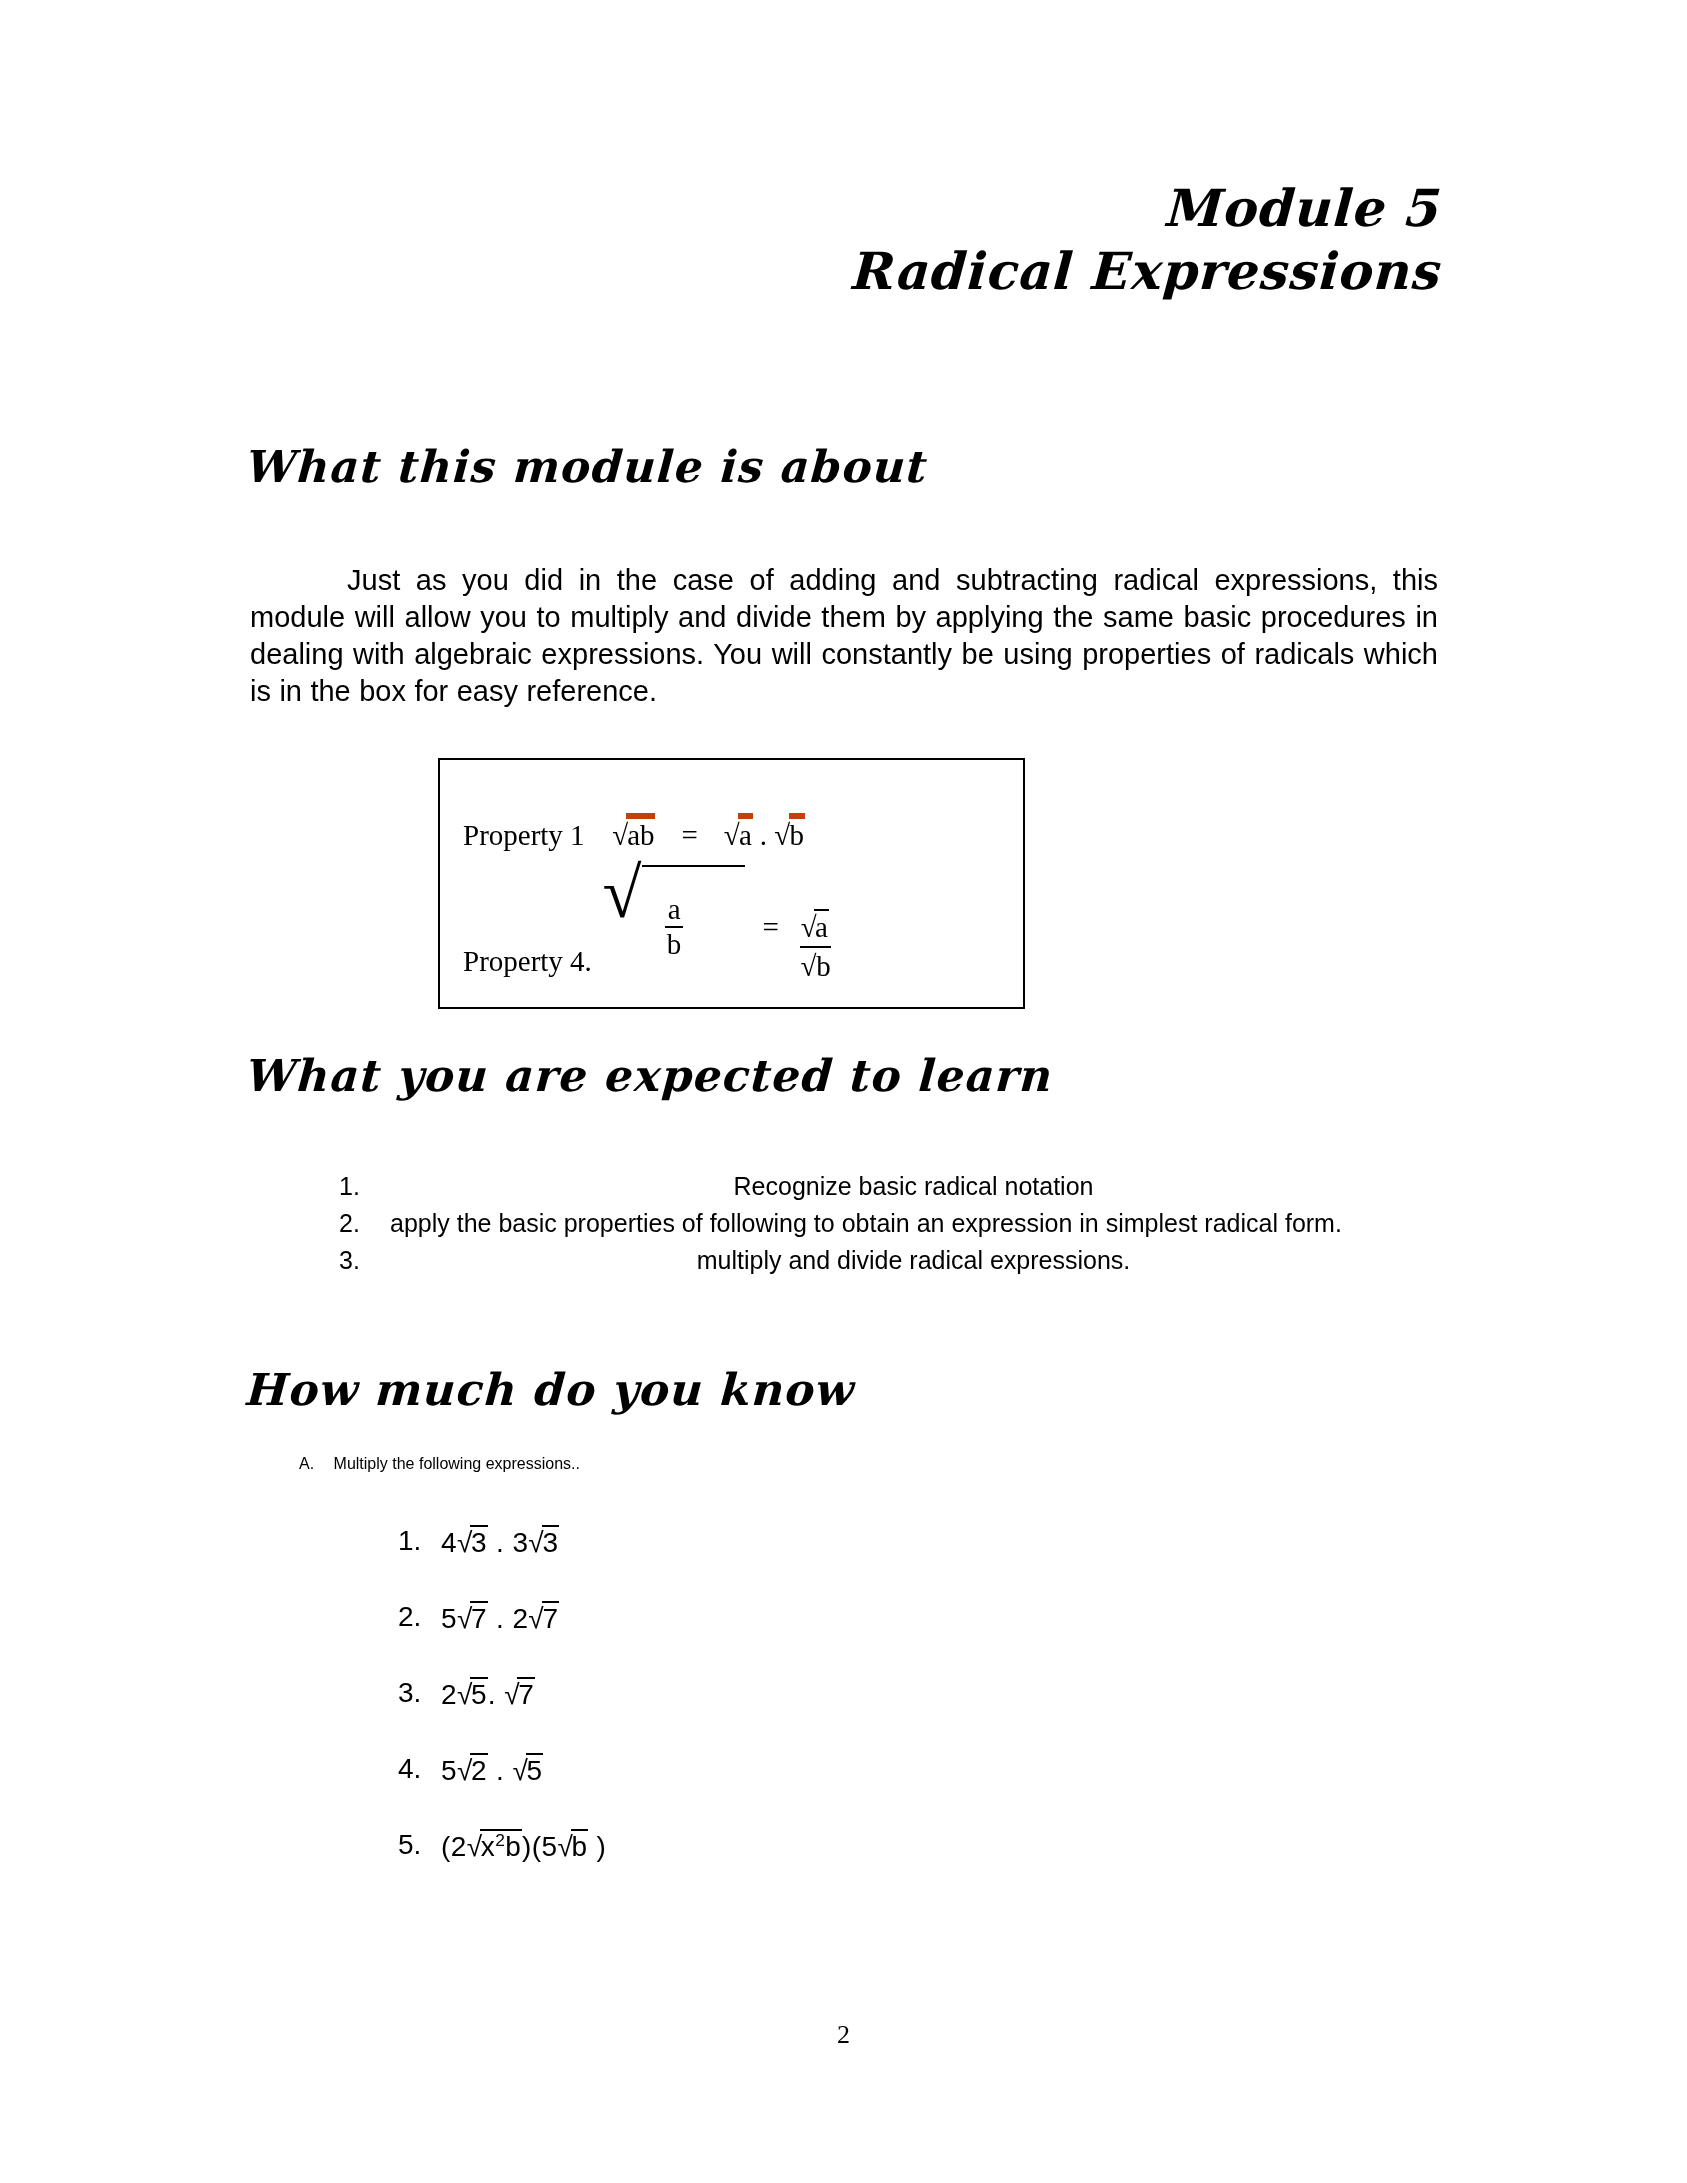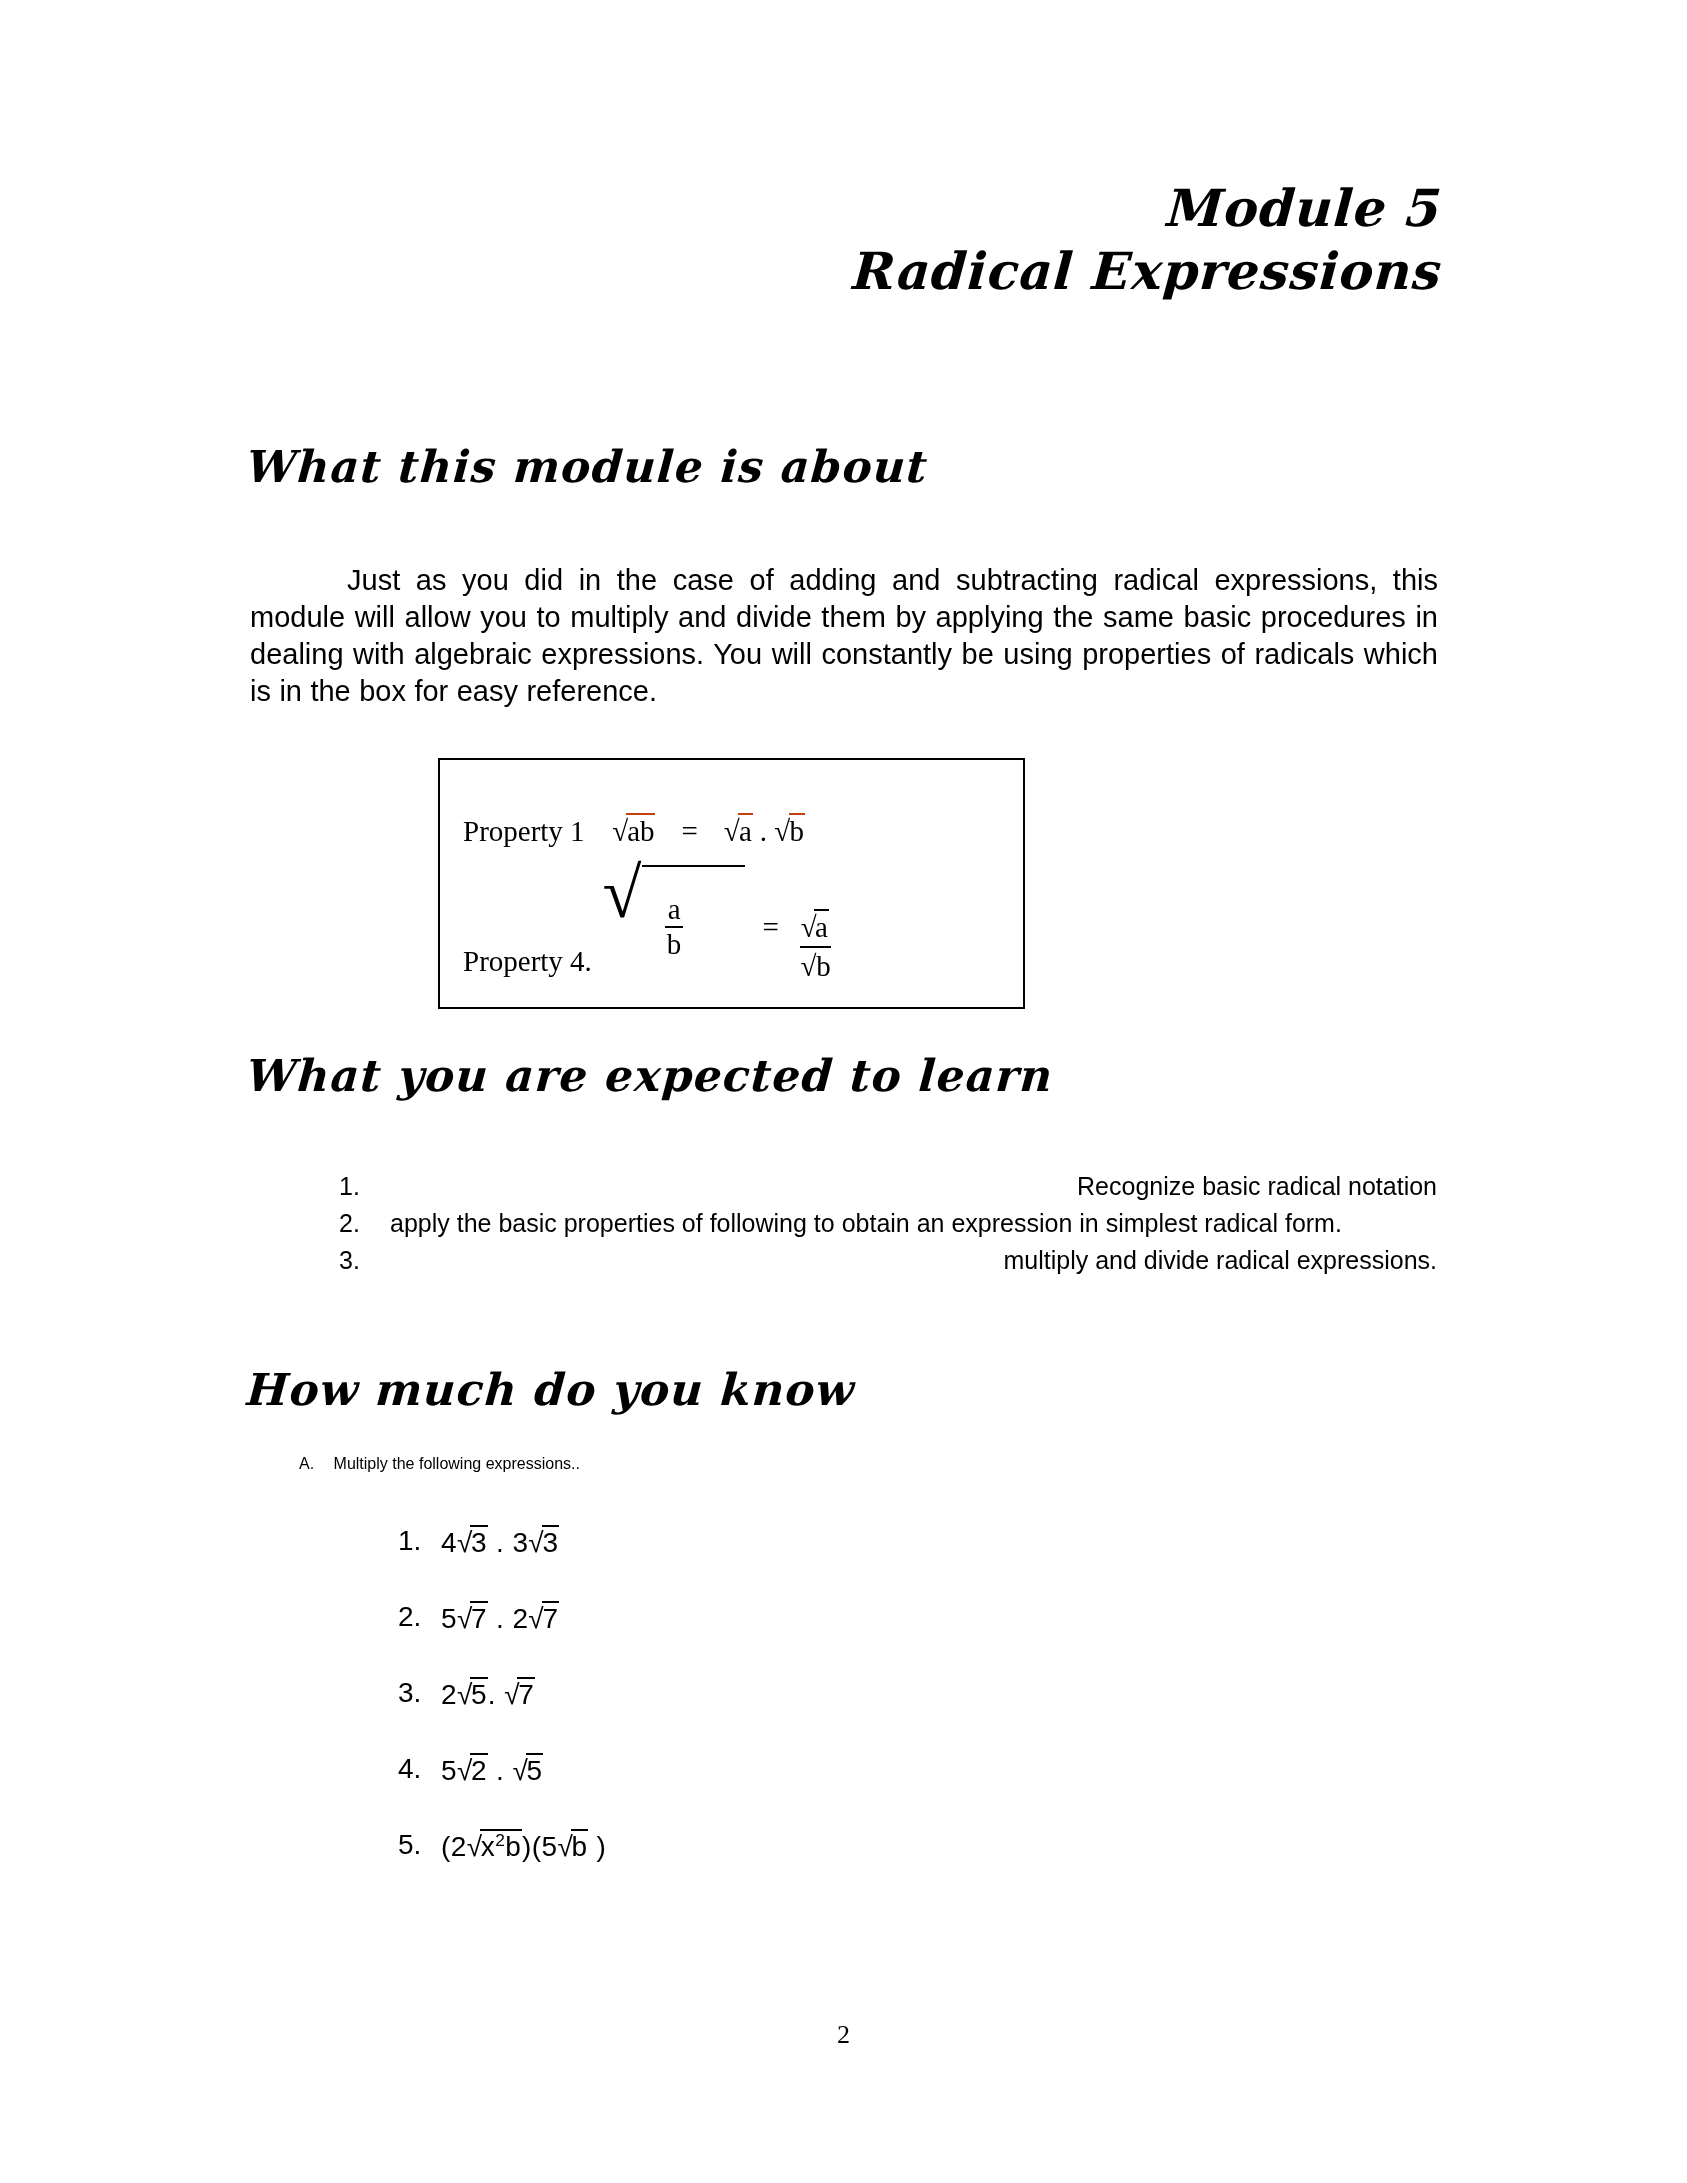--- a/index.html
+++ b/index.html
@@ -94,21 +94,21 @@
   #prop1 { left: 23px; top: 51px; }
   #prop2 { left: 23px; top: 136px; }
 
   .radical {
     display: inline-block;
     position: relative;
     padding-top: 1.6px;
   }
   .radical > .rad-sign { font-size: 29px; }
   .radical > .rad-body {
-    border-top: 2px solid #c2410c;
+    border-top: 6px solid #c2410c;
     padding: 0 0.8px;
     display: inline-block;
     margin-left: -1.6px;
   }
 
   
   .big-rad-wrap {
     display: inline-block;
     position: relative;
     vertical-align: -6.6px;
@@ -183,21 +183,21 @@
     align-items: flex-start;
   }
   .obj-num {
     width: 51px;
     flex: 0 0 51px;
   }
   .obj-text {
     flex: 1 1 auto;
     text-align: justify;
   }
-  .obj-item.nojust .obj-text { text-align: right; }
+  .obj-item.nojust .obj-text { text-align: center; }
 
   
   .sec-a {
     position: absolute;
     left: 299px;
     top: 1455px;
     font-size: 16px;
     white-space: nowrap;
   }
   .sec-a .a-label { margin-right: 15px; }

